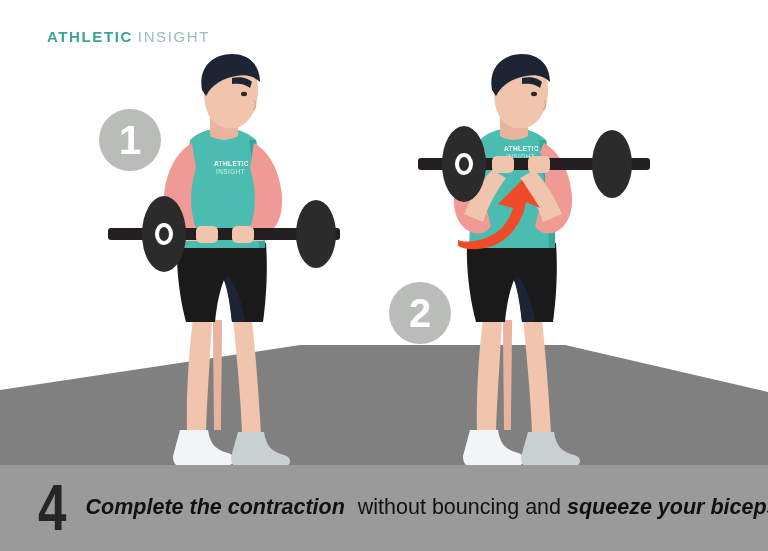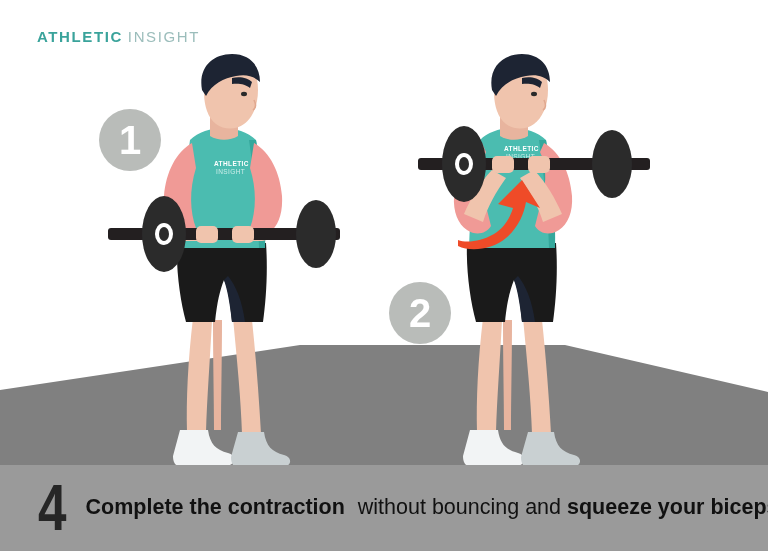--- a/index.html
+++ b/index.html
@@ -11,21 +11,21 @@
     position:relative;
     width:768px;height:551px;
     overflow:hidden;
     background:#ffffff;
   }
   #scene{position:absolute;inset:0;}
   #scene svg{display:block;width:768px;height:551px;}
 
   
   .brand{
-    position:absolute;left:37px;top:29px;
+    position:absolute;left:47px;top:29px;
     letter-spacing:1.6px;
     font-size:15px;
     white-space:nowrap;
     line-height:1;
   }
   .brand .b1{color:#3aa39b;font-weight:bold;}
   .brand .b2{color:#9bbdbb;font-weight:normal;margin-left:5px;}
 
   
   .caption{
@@ -40,21 +40,21 @@
     font-size:64px;font-weight:bold;color:#262626;
     line-height:1;letter-spacing:-2px;
     transform:scaleX(.80);transform-origin:left center;
     margin-right:4px;
   }
   .cap-text{
     font-size:21.5px;color:#111111;line-height:1;
     white-space:nowrap;
     margin-left:10px;
   }
-  .cap-text .bold{font-weight:bold;}
+  .cap-text .bold{font-weight:bold;font-style:italic;}
   .cap-text .reg{font-weight:normal;text-align:center;}
   .cap-sp{display:inline-block;width:7px;}
 </style>
 </head>
 <body>
 
 <div id="page">
 
   <div id="scene">
   <svg viewBox="0 0 768 551" xmlns="http://www.w3.org/2000/svg">

